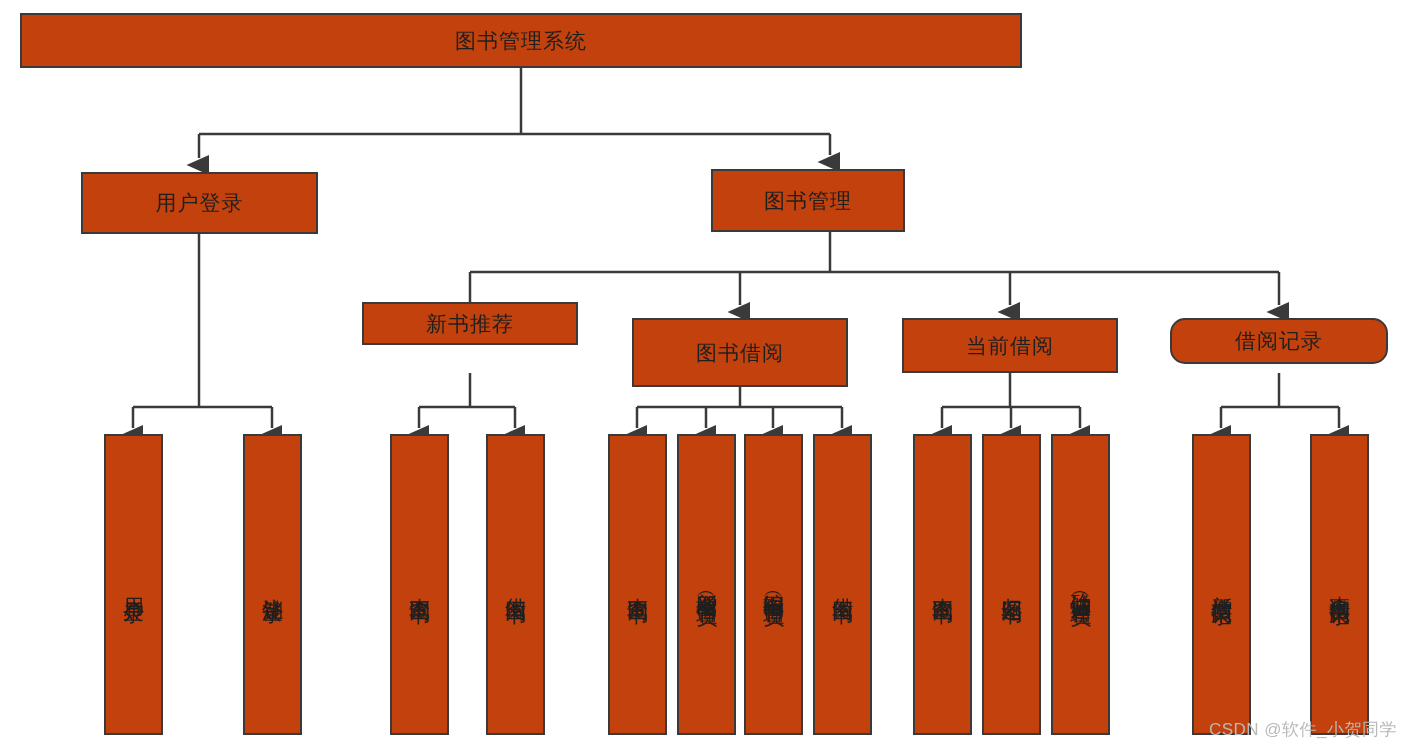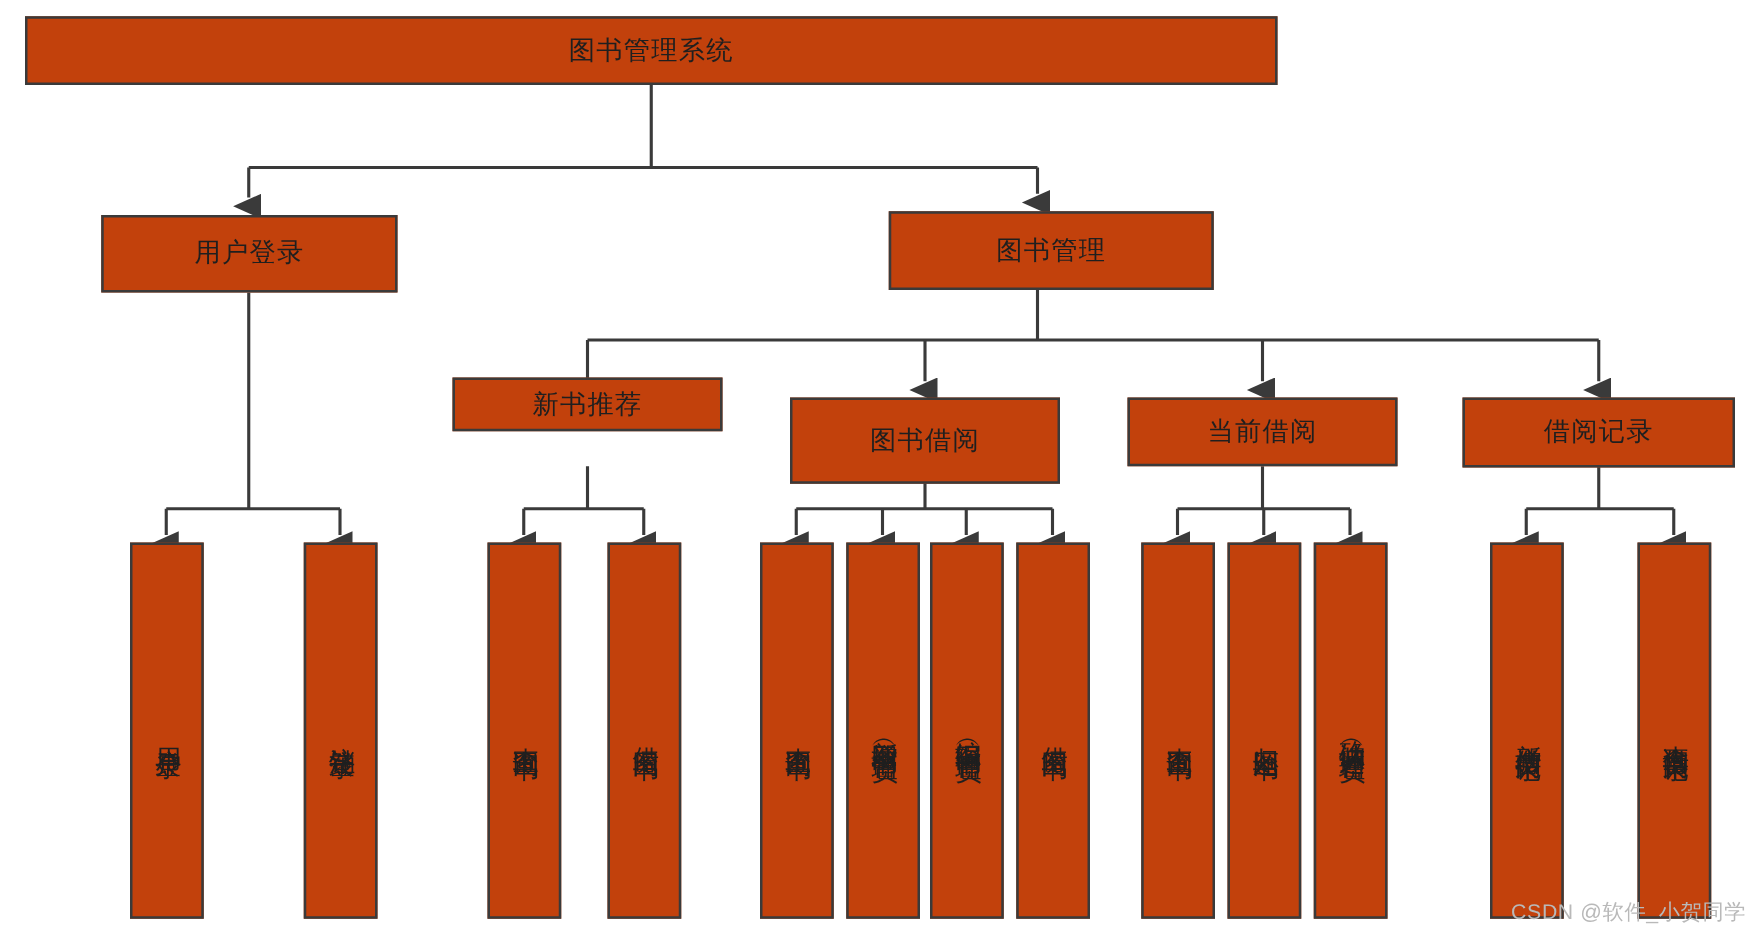--- a/index.html
+++ b/index.html
@@ -125,34 +125,34 @@
     </g>
   </svg>
 
   <div class="node h" style="left:20px; top:13px; width:1002px; height:55px;">
     <span>图书管理系统</span>
   </div>
 
   <div class="node h" style="left:81px; top:172px; width:237px; height:62px;">
     <span>用户登录</span>
   </div>
-  <div class="node h" style="left:711px; top:169px; width:260px; height:63px;">
+  <div class="node h" style="left:711px; top:169px; width:194px; height:63px;">
     <span>图书管理</span>
   </div>
 
   <div class="node h" style="left:362px; top:302px; width:216px; height:43px;">
     <span>新书推荐</span>
   </div>
   <div class="node h" style="left:632px; top:318px; width:216px; height:69px;">
     <span>图书借阅</span>
   </div>
   <div class="node h" style="left:902px; top:318px; width:216px; height:55px;">
     <span>当前借阅</span>
   </div>
-  <div class="node h" style="left:1170px; top:318px; width:218px; height:56px;">
+  <div class="node h" style="left:1170px; top:318px; width:218px; height:46px;border-radius:15px;">
     <span>借阅记录</span>
   </div>
 
   <div class="node v" style="left:104px; top:434px; width:59px; height:301px;">
     <span class="vlabel">用户登录</span>
   </div>
   <div class="node v" style="left:243px; top:434px; width:59px; height:301px;">
     <span class="vlabel">注销登录</span>
   </div>
 

